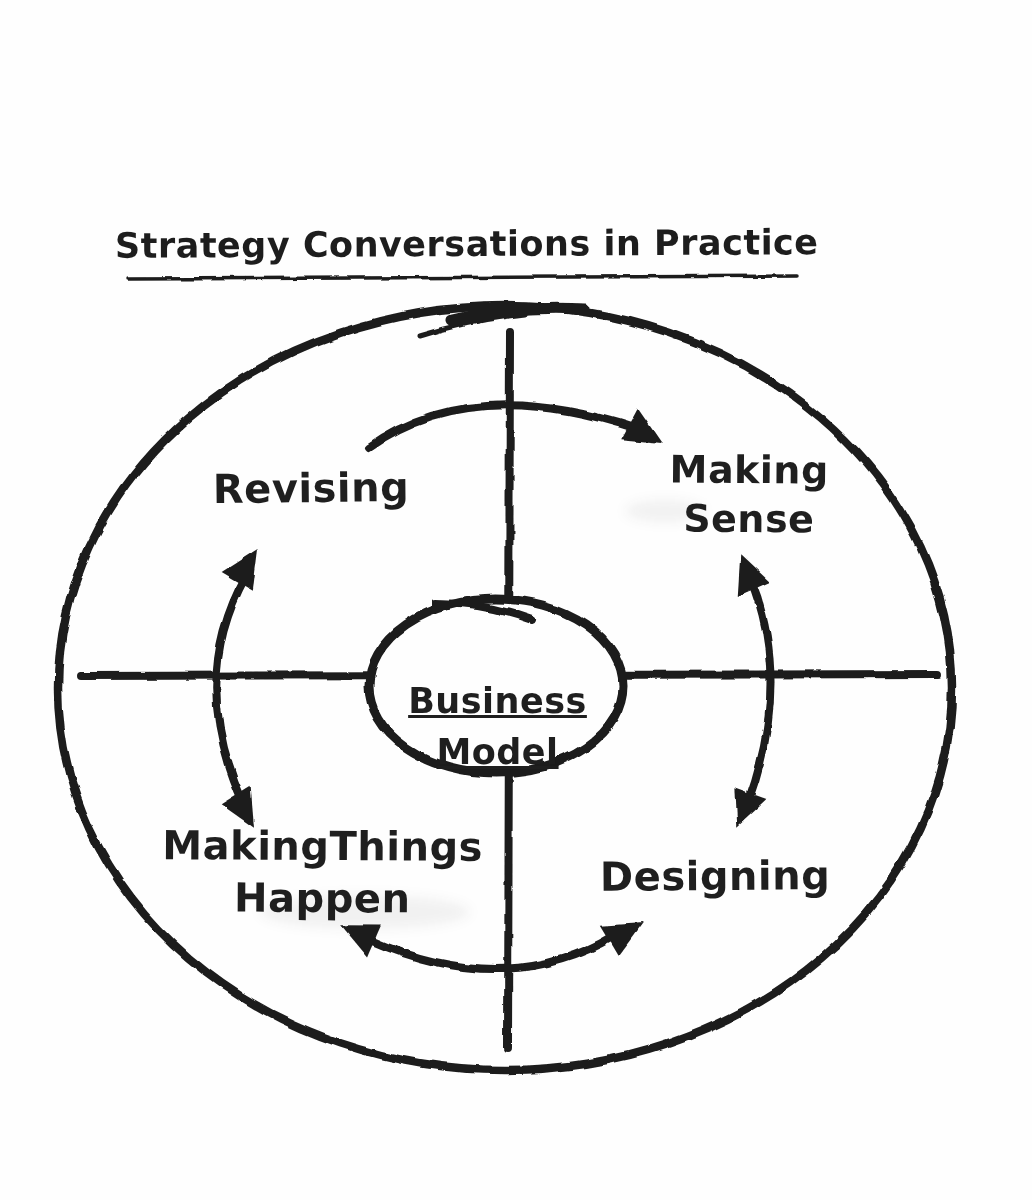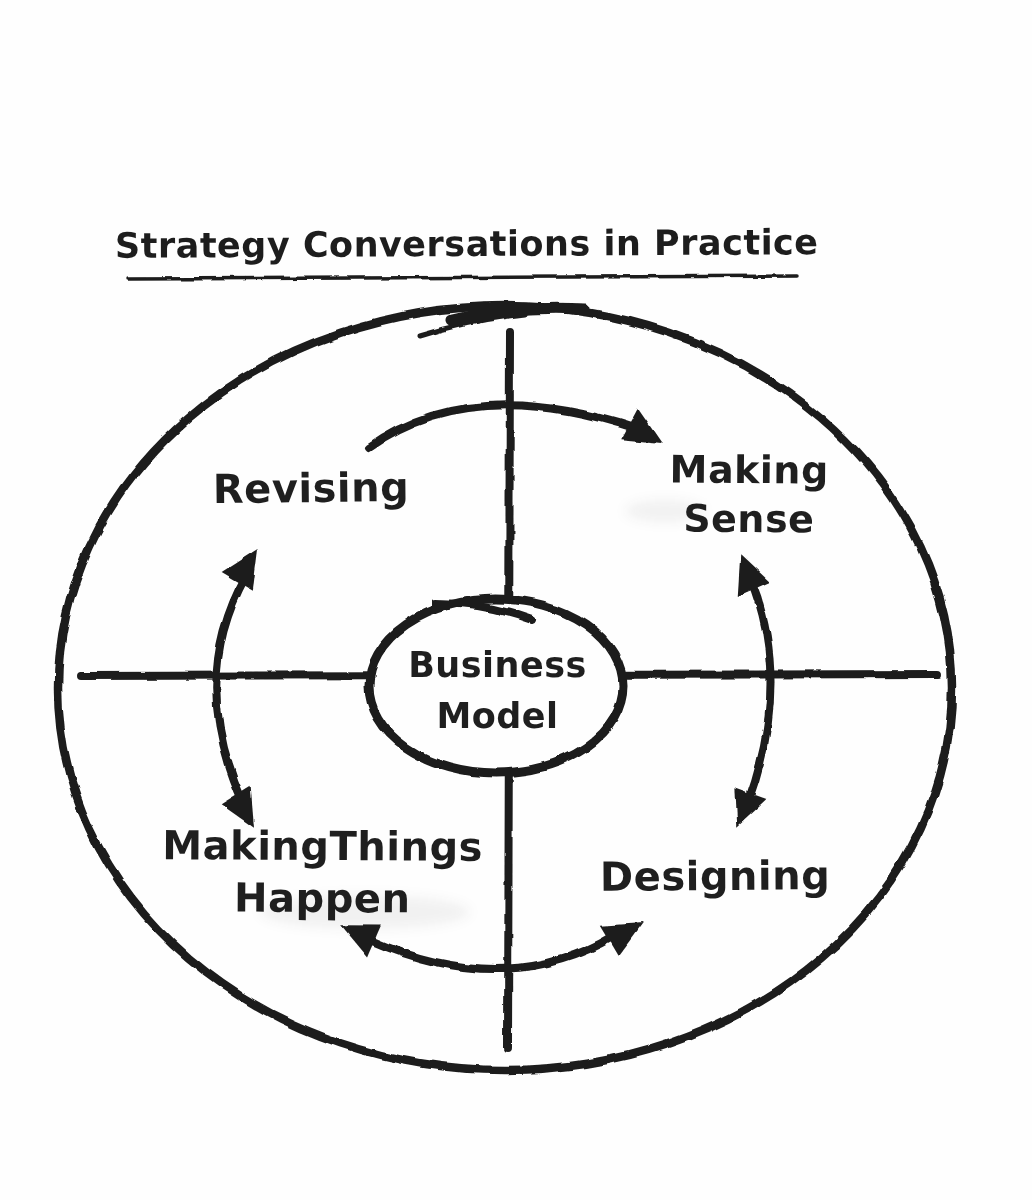--- a/index.html
+++ b/index.html
@@ -25,21 +25,21 @@
   .title{
     position:absolute;
     left:115px;top:224px;width:700px;
     font-size:35px;font-weight:bold;
     text-align:center;white-space:nowrap;
     letter-spacing:.5px;
     transform:rotate(-0.3deg);
   }
   .lbl-revising{left:151px;top:462px;width:320px;font-size:40px;transform:rotate(-0.6deg);}
   .lbl-making-sense{left:660px;top:446px;width:178px;font-size:38px;transform:rotate(0.4deg);}
-  .lbl-business-model{left:400px;top:640px;width:195px;font-size:35px;line-height:1.45;}
+  .lbl-business-model{left:400px;top:676px;width:195px;font-size:35px;line-height:1.45;text-decoration:underline;}
   .lbl-making-things{left:140px;top:820px;width:365px;font-size:40px;transform:rotate(0.3deg);}
   .lbl-designing{left:600px;top:850px;width:230px;font-size:40px;transform:rotate(-0.4deg);}
   .smudge{
     position:absolute;background:rgba(40,40,40,0.06);
     border-radius:50%;filter:blur(6px);
   }
   .smudge-a{left:625px;top:500px;width:80px;height:22px;}
   .smudge-b{left:260px;top:895px;width:210px;height:34px;}
 </style>
 </head>

